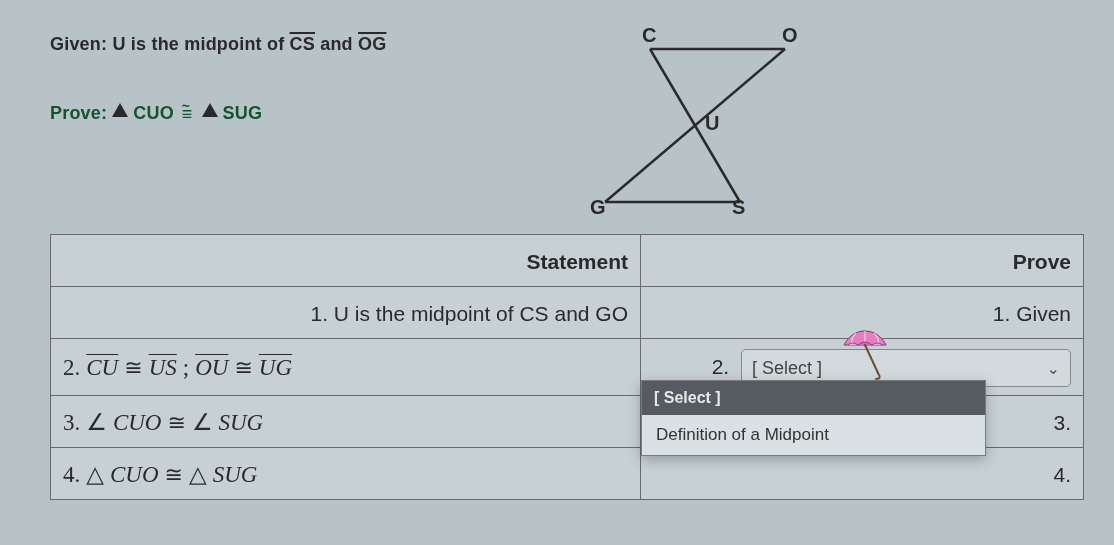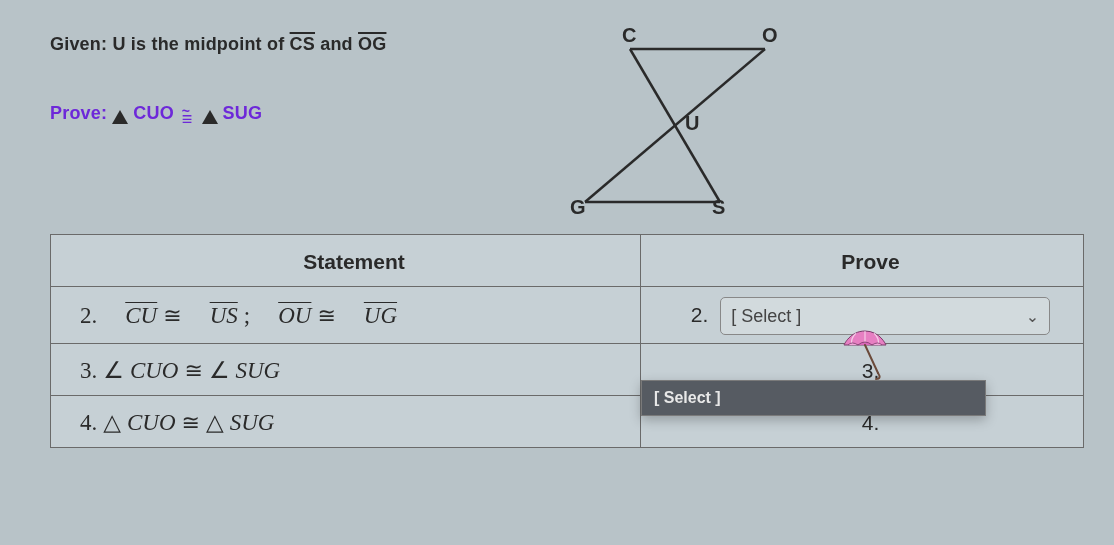--- a/index.html
+++ b/index.html
@@ -17,29 +17,29 @@
     .given-text {
       font-weight: bold;
       font-size: 18px;
       color: #2a2a2a;
       margin-bottom: 48px;
       letter-spacing: 0.2px;
     }
     .prove-text {
       font-weight: bold;
       font-size: 18px;
-      color: #6d28d9;
+      color: #14532d;
       letter-spacing: 0.2px;
       display: flex;
-      align-items: flex-end;
+      align-items: flex-start;
       gap: 4px;
     }
     .top-area {
       display: flex;
-      gap: 20px;
+      gap: 40px;
       align-items: flex-start;
       margin-bottom: 20px;
     }
     .text-block { flex: 0 0 500px; }
     .diagram-block { position: relative; width: 260px; height: 180px; }
     .overline {
       text-decoration: overline;
       text-decoration-thickness: 1.5px;
     }
     .triangle-sym {
@@ -64,22 +64,22 @@
 
     .proof-table {
       width: 100%;
       border-collapse: collapse;
       background: #c6d0d5;
       font-size: 21px;
       color: #2a2a2a;
     }
     .proof-table th, .proof-table td {
       border: 1.5px solid #6a6a6a;
-      padding: 10px 12px 8px 29px;
-      text-align: center;
+      padding: 10px 12px 8px 12px;
+      text-align: right;
       vertical-align: middle;
       height: 52px;
     }
     .proof-table th {
       font-weight: bold;
       background: #c6d0d5;
     }
     .statement-col { width: 590px; }
     .reason-col { }
     .select-box {
@@ -140,21 +140,21 @@
     }
     .math-row2 {
       font-family: "Times New Roman", serif;
       font-style: italic;
       font-size: 23px;
       display: flex;
       align-items: baseline;
       gap: 6px;
     }
     .math-row2 .num { font-style: normal; }
-    .math-seg { text-decoration: overline; text-decoration-thickness: 1.3px; margin-left: 22px; }
+    .math-seg { text-decoration: overline; text-decoration-thickness: 1.3px; }
     .cong-sym { font-style: normal; font-size:22px; }
     .angle-sym { font-style: normal; }
     .tri-sym { font-style: normal; }
     .diagram-label {
       position: absolute;
       font-weight: bold;
       font-size: 20px;
       color: #2a2a2a;
     }
   </style>
@@ -196,20 +196,24 @@
 
   <table class="proof-table">
     <thead>
       <tr>
         <th class="statement-col">Statement</th>
         <th class="reason-col">Prove</th>
       </tr>
     </thead>
     <tbody>
       <tr>
+        <td><span>1.</span><span> U is the midpoint of CS and GO</span></td>
+        <td>1. Given</td>
+      </tr>
+      <tr>
         <td>
           <div class="math-row2">
             <span class="num">2.</span>
             <span class="math-seg">CU</span>
             <span class="cong-sym">≅</span>
             <span class="math-seg">US</span>
               <span class="num">;</span>
             <span class="math-seg">OU</span>
             <span class="cong-sym">≅</span>
             <span class="math-seg">UG</span>
@@ -252,20 +256,21 @@
         <td>
           <span>4.</span>
         </td>
       </tr>
     </tbody>
   </table>
 </div>
 
 <div class="dropdown-panel">
   <div class="dropdown-header">[ Select ]</div>
+  <div class="dropdown-item">Definition of a Midpoint</div>
 </div>
 
 <div class="cursor-umbrella">
   <svg viewBox="0 0 50 60">
     <g>
       <path d="M25 6 C10 6 4 20 4 20 L46 20 C46 20 40 6 25 6 Z" fill="#e67fc2" stroke="#7a3a6a" stroke-width="1"></path>
       <path d="M12 20 Q10 14 16 8" fill="none" stroke="#fff" stroke-width="1.2" opacity="0.6"></path>
       <path d="M25 20 Q25 10 25 6" fill="none" stroke="#fff" stroke-width="1.2" opacity="0.6"></path>
       <path d="M38 20 Q40 14 34 8" fill="none" stroke="#fff" stroke-width="1.2" opacity="0.6"></path>
       <path d="M8 20 Q12 16 18 20" fill="#f2a8da" stroke="#7a3a6a" stroke-width="0.8"></path>

